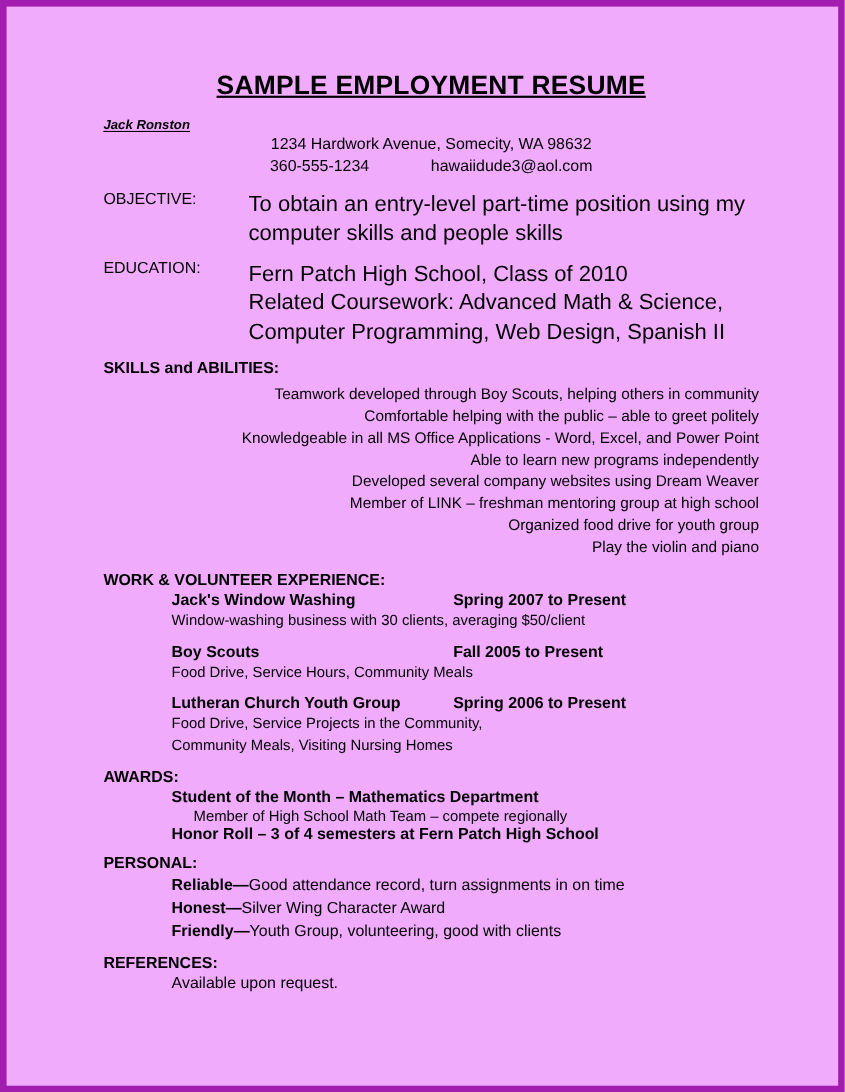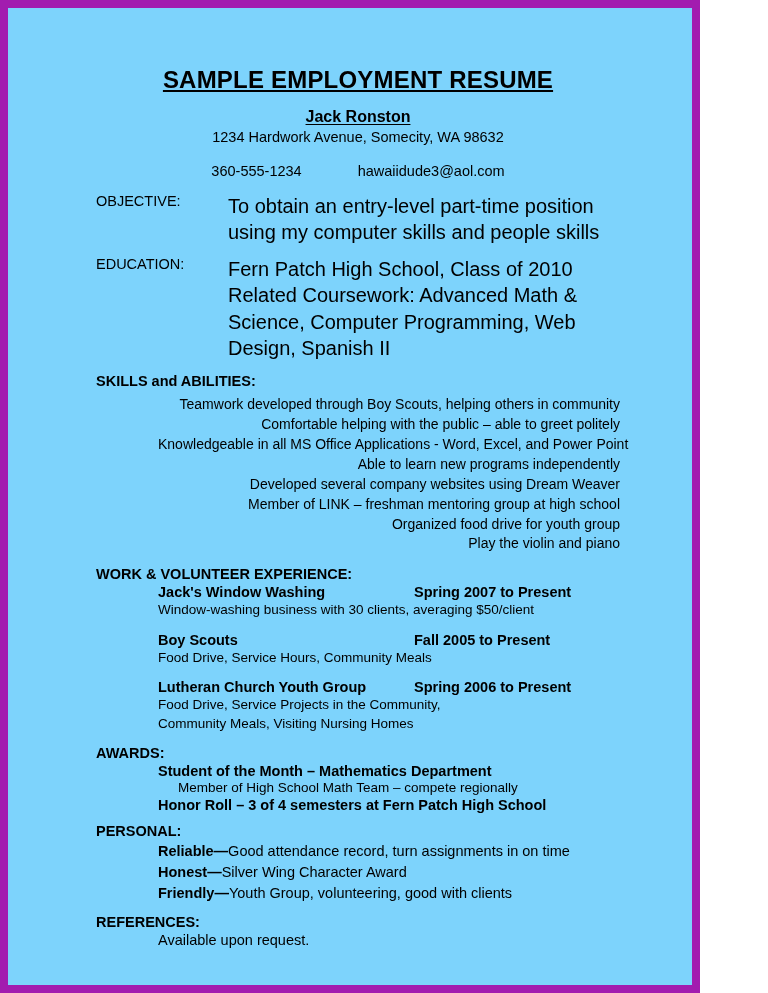--- a/index.html
+++ b/index.html
@@ -9,25 +9,25 @@
   }
   body {
     width: 768px;
     height: 993px;
     font-family: "Liberation Sans", sans-serif;
     color: #000000;
     overflow: hidden;
   }
   .page {
     position: relative;
-    width: 700px;
+    width: 768px;
     height: 993px;
     box-sizing: border-box;
-    border: 8px solid #a21caf;
-    background: #7dd3fc;
+    border: 6px solid #a21caf;
+    background: #f0abfc;
   }
   .sheet {
     position: absolute;
     left: 0;
     top: 0;
     right: 0;
     bottom: 0;
     padding: 58px 72px 0 88px;
     box-sizing: border-box;
   }
@@ -38,33 +38,34 @@
     font-weight: bold;
     letter-spacing: 0.2px;
     margin: 0 0 14px 0;
   }
   .doc-title span {
     text-decoration: underline;
     text-underline-offset: 2px;
   }
 
   .name {
-    text-align: center;
-    font-size: 16px;
+    text-align: left;
+    font-size: 12px;
     font-weight: bold;
     margin: 0 0 3px 0;
+    font-style: italic;
   }
   .name span {
     text-decoration: underline;
     text-underline-offset: 2px;
   }
   .addr {
     text-align: center;
     font-size: 14.5px;
-    margin: 0 0 18px 0;
+    margin: 0 0 4px 0;
   }
   .contact {
     text-align: center;
     font-size: 14.5px;
     margin: 0 0 14px 0;
   }
   .contact .phone { margin-right: 52px; }
 
   .row {
     display: flex;

